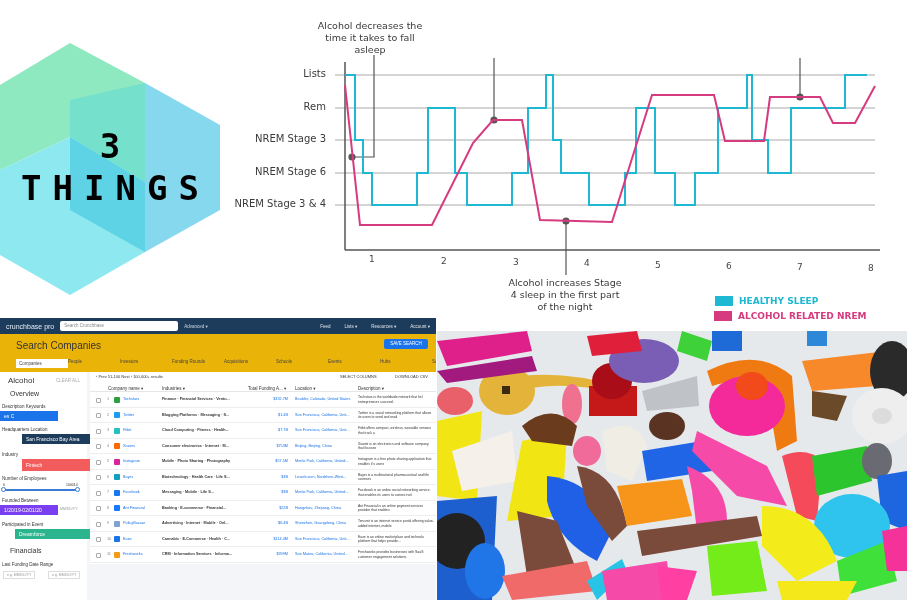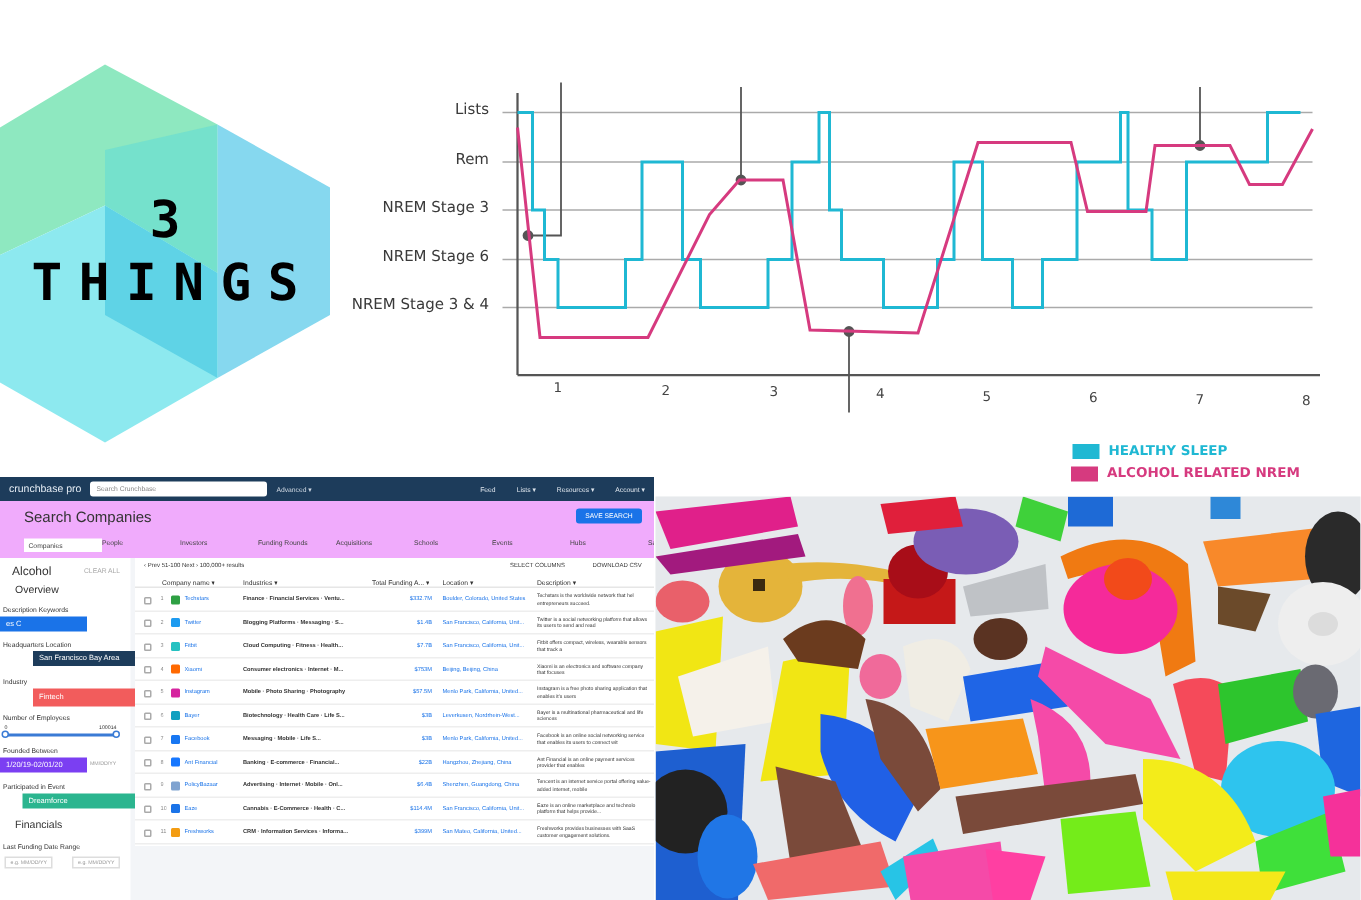--- a/index.html
+++ b/index.html
@@ -17,21 +17,21 @@
   .legend { position: absolute; display: flex; align-items: center; gap: 6px; font-family: "DejaVu Sans", sans-serif; font-size: 9px; font-weight: bold; }
   .legend .sw { width: 18px; height: 10px; }
   
   #cb { left: 0; top: 318px; width: 436px; height: 282px; background: #f3f5f8; overflow: hidden; }
   .cb-top { height: 16px; background: #1d3c5b; display: flex; align-items: center; padding: 0 6px; gap: 6px; color: #fff; font-size: 5.5px; }
   .cb-brand { font-size: 7px; color: #e6edf5; }
   .cb-search { width: 118px; height: 10px; background: #fff; border-radius: 2px; color: #888; font-size: 4.5px; padding-left: 4px; line-height: 10px; }
   .cb-adv { font-size: 4.5px; color: #cfd8e3; }
   .cb-right { margin-left: auto; display: flex; gap: 14px; }
   .cb-right span { font-size: 4.5px; color: #dfe6ee; text-align: center; }
-  .cb-head { height: 38px; background: #f0abfc; position: relative; }
+  .cb-head { height: 38px; background: #eab308; position: relative; }
   .cb-title { position: absolute; left: 16px; top: 6px; font-size: 10px; color: #333; }
   .cb-save { position: absolute; right: 8px; top: 5px; width: 44px; height: 10px; background: #1a73e8; color: #fff; font-size: 4.5px; border-radius: 2px; text-align: center; line-height: 10px; }
   .cb-tabs { position: absolute; left: 16px; top: 25px; display: flex; gap: 0; }
   .cb-tabs span { font-size: 4.5px; color: #444; width: 52px; }
   .cb-tabs span.active { background: #fff; padding: 2px 3px; }
   .cb-side { position: absolute; left: 0; top: 54px; width: 87px; height: 228px; background: #fff; }
   .cb-main { position: absolute; left: 90px; top: 54px; width: 346px; height: 192px; background: #fff; }
   .f-t { position: absolute; font-size: 4.5px; color: #333; }
   .chip { position: absolute; font-size: 5px; color: #fff; padding-left: 4px; line-height: 10px; height: 10px; }
   .rowh { position: absolute; left: 0; top: 10px; width: 346px; height: 10px; font-size: 4.5px; color: #333; border-bottom: 1px solid #e6e6e6; }
@@ -80,20 +80,30 @@
       <circle cx="800" cy="97" r="3"></circle>
       <line x1="566" y1="221" x2="566" y2="275"></line>
       <circle cx="566" cy="221" r="3"></circle>
     </g>
 
     <polyline fill="none" stroke="#1fb8d3" stroke-width="2" points="345,75 355,75 355,140 363,140 363,173 372,173 372,205 417,205 417,173 428,173 428,108 455,108 455,173 467,173 467,205 512,205 512,173 528,173 528,108 546,108 546,75 553,75 553,140 561,140 561,173 589,173 589,205 625,205 625,173 636,173 636,108 655,108 655,173 675,173 675,205 695,205 695,173 718,173 718,108 747,108 747,75 752,75 752,140 768,140 768,173 791,173 791,108 845,108 845,75 867,75"></polyline>
 
     <polyline fill="none" stroke="#d63a7f" stroke-width="2" points="345,85 360,225 432,225 473,143 493,120 522,120 540,220 612,222 652,95 714,95 725,141 764,141 770,97 820,97 833,123 855,123 875,86"></polyline>
   </svg>
 
+  <div class="ann" style="left:75px; top:20px; width:130px;">
+    <div>Alcohol decreases the</div>
+      <div>time it takes to fall</div>
+      <div>asleep</div>
+  </div>
+  <div class="ann" style="left:270px; top:277px; width:130px;">
+    <div>Alcohol increases Stage</div>
+      <div>4 sleep in the first part</div>
+      <div>of the night</div>
+  </div>
 
   <div class="ylab" style="left:-24px; top:68px;">Lists</div>
   <div class="ylab" style="left:-24px; top:101px;">Rem</div>
   <div class="ylab" style="left:-24px; top:133px;">NREM Stage 3</div>
   <div class="ylab" style="left:-24px; top:166px;">NREM Stage 6</div>
   <div class="ylab" style="left:-24px; top:198px;">NREM Stage 3 &amp; 4</div>
 
   <div class="xlab" style="left:139px; top:254px;">1</div>
   <div class="xlab" style="left:211px; top:256px;">2</div>
   <div class="xlab" style="left:283px; top:257px;">3</div>

